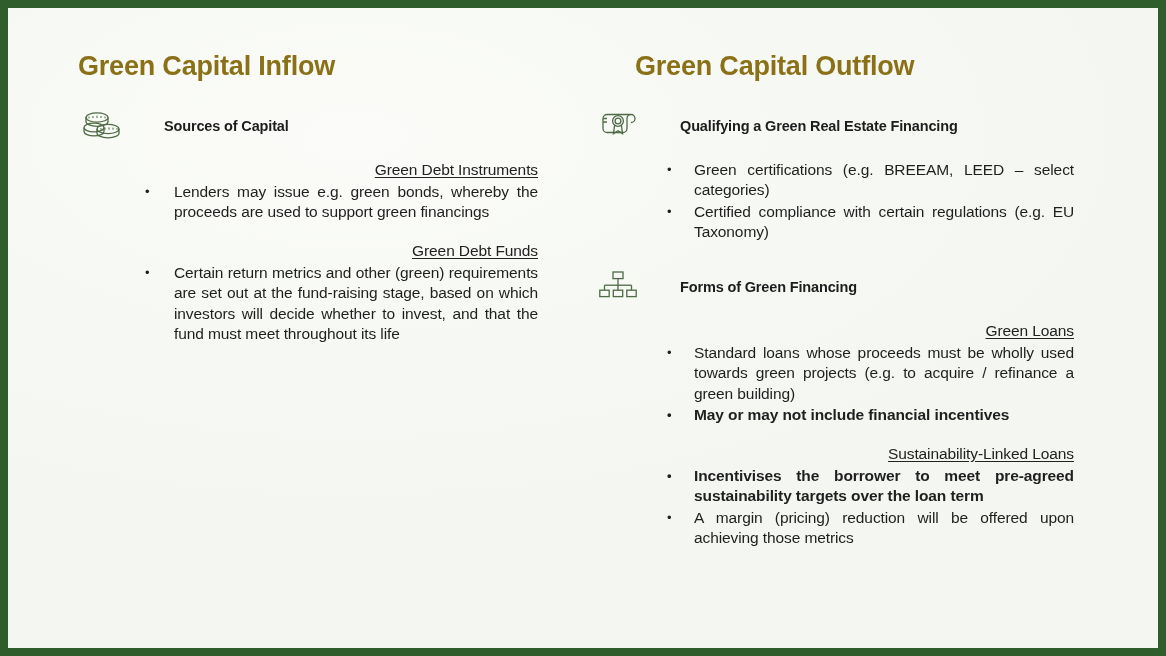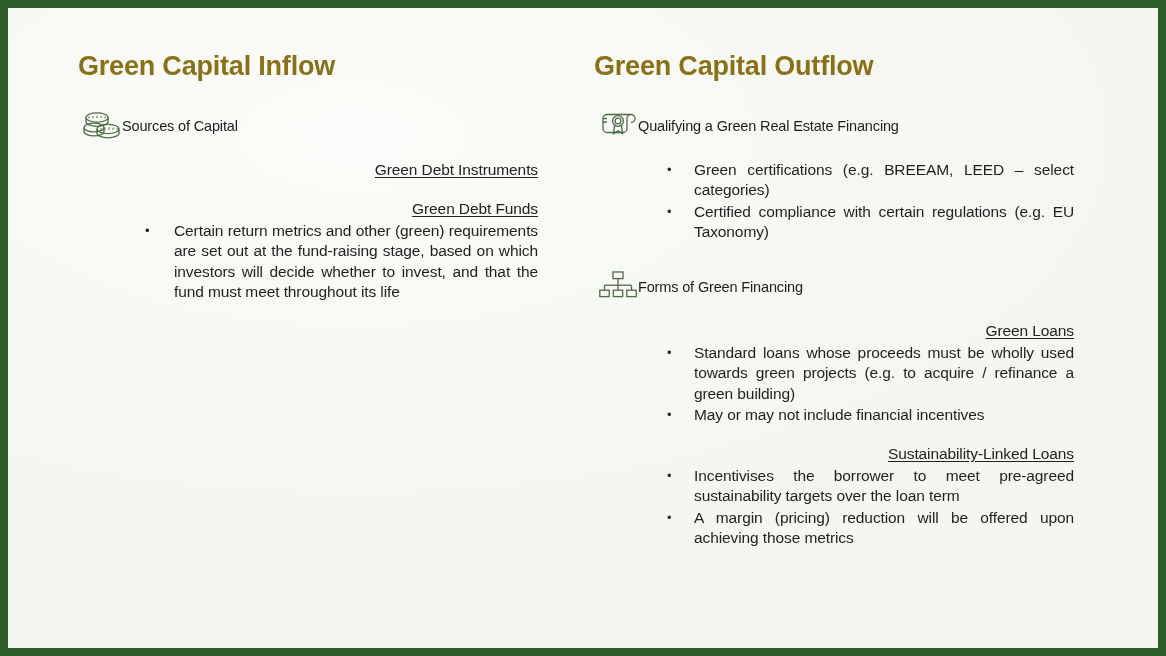--- a/index.html
+++ b/index.html
@@ -65,23 +65,23 @@
     left: 2px;
     top: -4px;
     width: 44px;
     height: 36px;
     display: flex;
     align-items: center;
     justify-content: center;
   }
   .section-icon svg { display: block; }
   .section-title {
-    margin-left: 44px;
+    margin-left: 86px;
     font-size: 14.5px;
-    font-weight: normal;
+    font-weight: bold;
     color: #1d1d1d;
     letter-spacing: -0.15px;
     line-height: 1.2;
   }
 
   
   .block {
     margin-left: 62px;
     margin-top: 18px;
   }
@@ -118,21 +118,21 @@
     font-size: 13px;
     line-height: 21px;
     color: #1f1f1f;
   }
   ul.bullets > li b { font-weight: normal; }
 
   
   #col-right ul.bullets > li { padding-left: 30px; }
   #col-right ul.bullets > li::before { left: 3px; }
 
-  .nojustify { text-align: left; }
+  .nojustify { text-align: left; font-weight: bold; }
 </style>
 </head>
 <body>
 
 <div id="slide" style="background: rgb(47, 93, 44);">
   <div id="canvas">
 
     <div class="column" id="col-left">
       <div class="column-title" style="color: rgb(138, 112, 22);">Green Capital Inflow</div>
       <div id="left-sections">
@@ -147,33 +147,36 @@
       <ellipse cx="26" cy="20" rx="11" ry="4.6"></ellipse>
       <path d="M15 20v4.2c0 2.5 4.9 4.6 11 4.6s11-2.1 11-4.6V20"></path>
       <path d="M7 7.5v1.8M11 7v2M15 6.8v2.2M19 7v2M23 7.5v1.8" stroke-width="1"></path>
       <path d="M19 19v1.8M23 18.6v2.2M27 18.4v2.4M31 18.6v2.2M35 19v1.8" stroke-width="1"></path>
     </svg>
               </span>
               <div class="section-title">Sources of Capital</div>
             </div>
             <div class="block">
               <div class="sub-head">Green Debt Instruments</div>
+              <ul class="bullets">
+                <li><span>Lenders may issue e.g. green bonds, whereby the </span><b>proceeds are used to support green financings</b></li>
+              </ul>
             </div>
             <div class="block">
               <div class="sub-head">Green Debt Funds</div>
               <ul class="bullets">
                 <li><span>Certain return metrics and other (green) requirements are set out at the fund-raising stage, based on which investors will decide whether to invest, and that the fund must meet throughout its life</span></li>
               </ul>
             </div>
           </div>
         </div>
     </div>
 
     <div class="column" id="col-right">
-      <div class="column-title" style="color: rgb(138, 112, 22);">Green Capital Outflow</div>
+      <div class="column-title" style="color: rgb(138, 112, 22); margin-left: 41px;">Green Capital Outflow</div>
       <div id="right-sections">
           <div class="section">
             <div class="section-head">
               <span class="section-icon">
     <svg width="42" height="34" viewBox="0 0 42 34" fill="none" stroke="#4f6a46" stroke-width="1.3">
       <path d="M6 9.5c0-2.2 1.8-4 4-4h24c-2.2 0-4 1.8-4 4v10c0 2.2-1.8 4-4 4H10c-2.2 0-4-1.8-4-4V9.5z"></path>
       <path d="M34 5.5c2.2 0 4 1.8 4 4s-1.8 4-4 4"></path>
       <path d="M6 9.5h4M6 13h4"></path>
       <circle cx="21" cy="12" r="5.4"></circle>
       <circle cx="21" cy="12" r="2.9"></circle>

